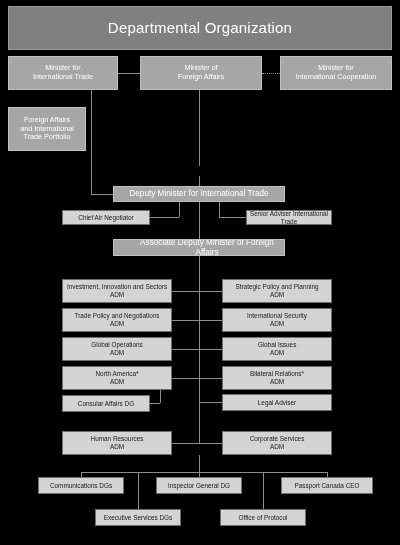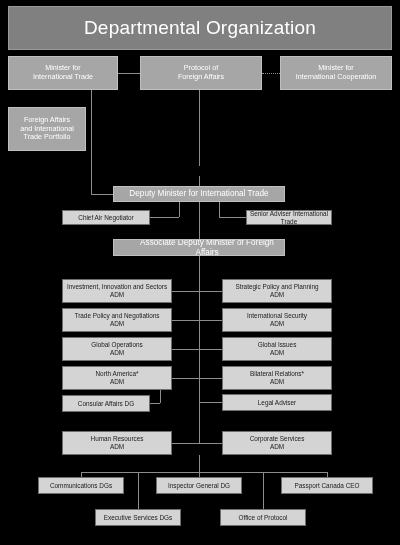--- a/index.html
+++ b/index.html
@@ -26,21 +26,21 @@
     height: 44px;
     background: #808080;
     border: 1px solid #9a9a9a;
     box-sizing: border-box;
     display: flex;
     align-items: center;
     justify-content: center;
   }
   .title-banner .title-text {
     color: #ffffff;
-    font-size: 19px;
+    font-size: 15px;
     letter-spacing: 0.2px;
     text-align: center;
     line-height: 1.1;
   }
 
   
   .node {
     position: absolute;
     box-sizing: border-box;
     display: flex;
@@ -104,21 +104,21 @@
   <div class="line v" style="left:199px; top:90px; height:76px;"></div>
 
   <div class="line h" style="left:91px; top:194px; width:22px;"></div>
 
   <div class="node dark fs-8" style="left:8px; top:56px; width:110px; height:34px;">
     <span class="label">Minister for
 International Trade</span>
   </div>
 
   <div class="node dark fs-8" style="left:140px; top:56px; width:122px; height:34px;">
-    <span class="label">Protocol of
+    <span class="label">Minister of
 Foreign Affairs</span>
   </div>
 
   <div class="node dark fs-8" style="left:280px; top:56px; width:112px; height:34px;">
     <span class="label">Minister for
 International Cooperation</span>
   </div>
 
   <div class="node dark fs-8" style="left:8px; top:107px; width:78px; height:44px;">
     <span class="label">Foreign Affairs

